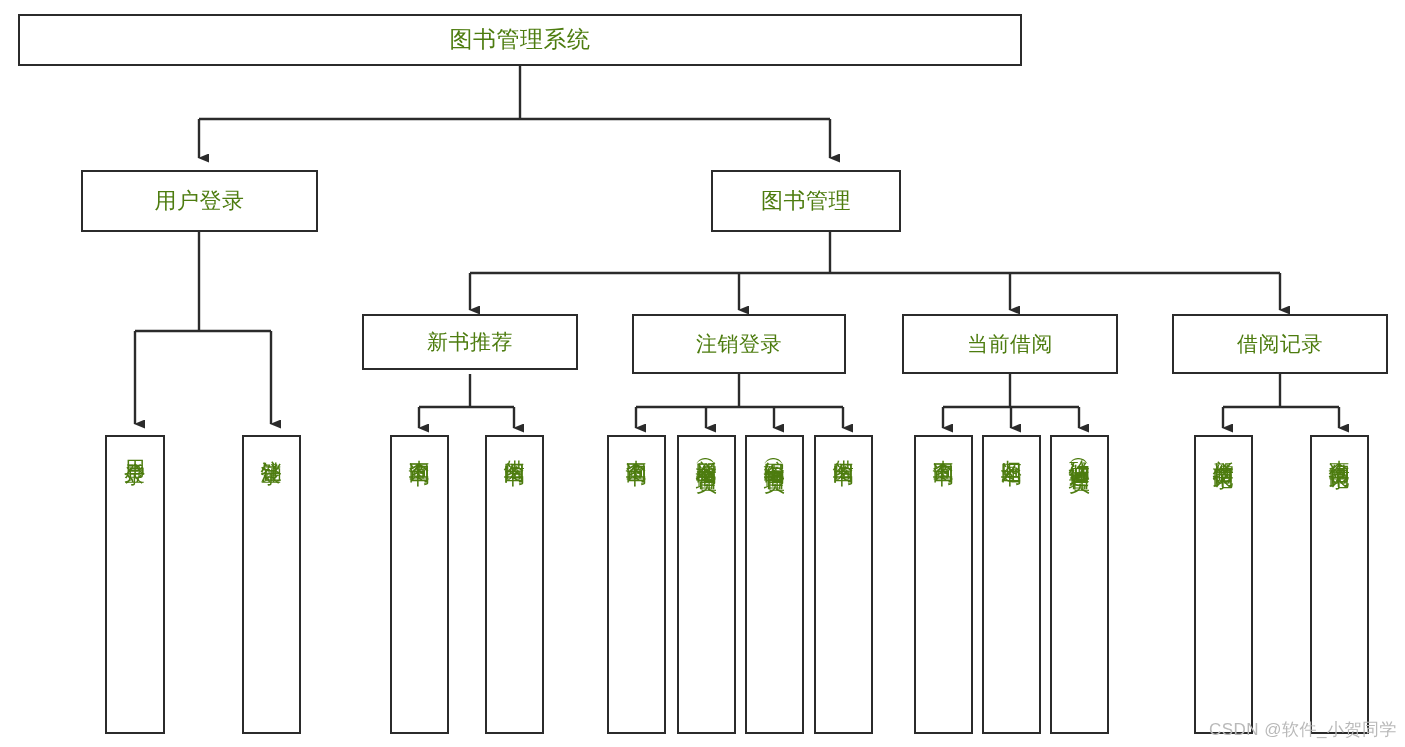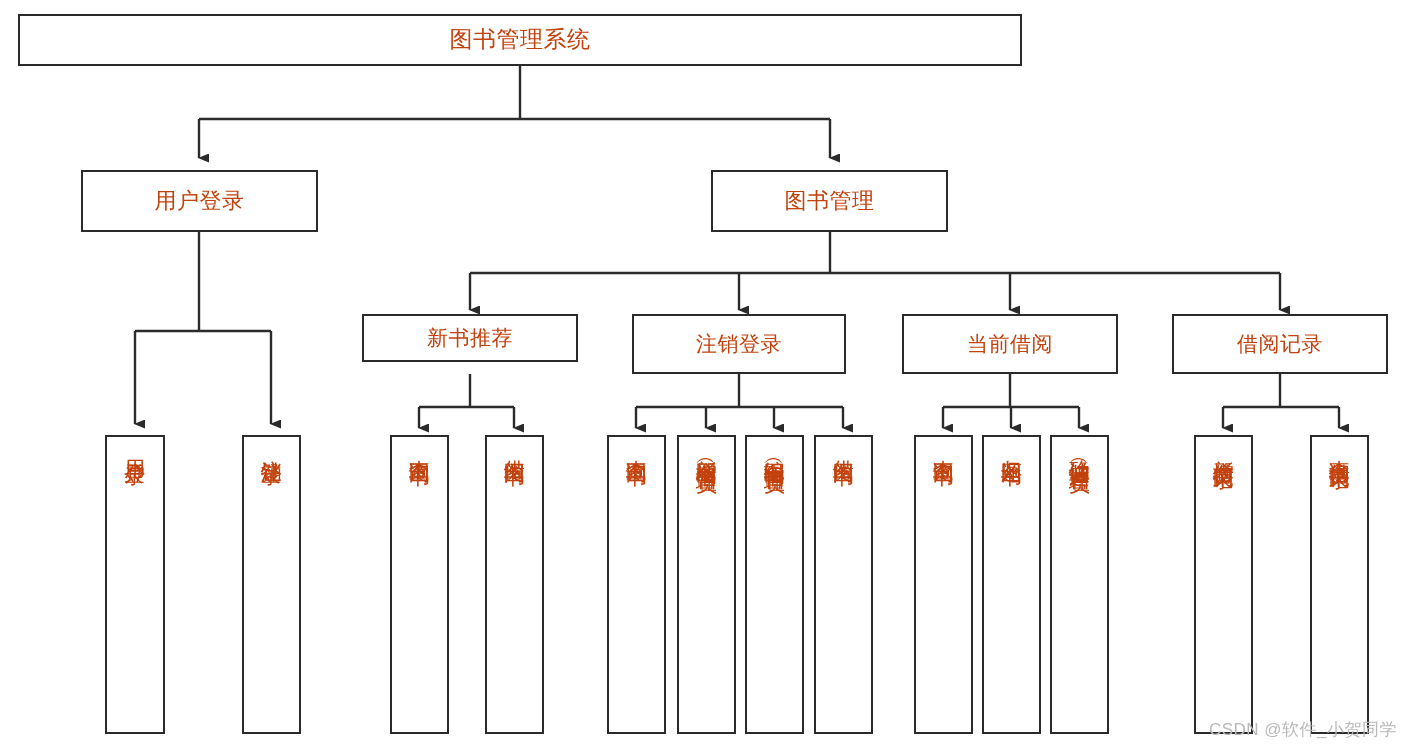--- a/index.html
+++ b/index.html
@@ -32,21 +32,21 @@
     background: #ffffff;
     border: 2px solid #2b2b2b;
     display: flex;
     align-items: center;
     justify-content: center;
     color: #1f1f1f;
   }
   .node-label {
     display: block;
     text-align: center;
-    color: #c2410c;
+    color: #4d7c0f;
     letter-spacing: 0.5px;
   }
   .node.horizontal .node-label {
     writing-mode: horizontal-tb;
     font-size: 22px;
     line-height: 1.1;
   }
   .node.vertical {
     align-items: flex-start;
     justify-content: center;
@@ -132,25 +132,25 @@
   </svg>
 
   <div class="node horizontal level0" style="left:18px; top:14px; width:1004px; height:52px;">
     <span class="node-label">图书管理系统</span>
   </div>
 
   <div class="node horizontal level1" style="left:81px; top:170px; width:237px; height:62px;">
     <span class="node-label">用户登录</span>
   </div>
 
-  <div class="node horizontal level1" style="left:711px; top:170px; width:237px; height:62px;">
+  <div class="node horizontal level1" style="left:711px; top:170px; width:190px; height:62px;">
     <span class="node-label">图书管理</span>
   </div>
 
-  <div class="node horizontal level2" style="left:362px; top:314px; width:216px; height:48px;">
+  <div class="node horizontal level2" style="left:362px; top:314px; width:216px; height:56px;">
     <span class="node-label">新书推荐</span>
   </div>
 
   <div class="node horizontal level2" style="left:632px; top:314px; width:214px; height:60px;">
     <span class="node-label">注销登录</span>
   </div>
 
   <div class="node horizontal level2" style="left:902px; top:314px; width:216px; height:60px;">
     <span class="node-label">当前借阅</span>
   </div>

